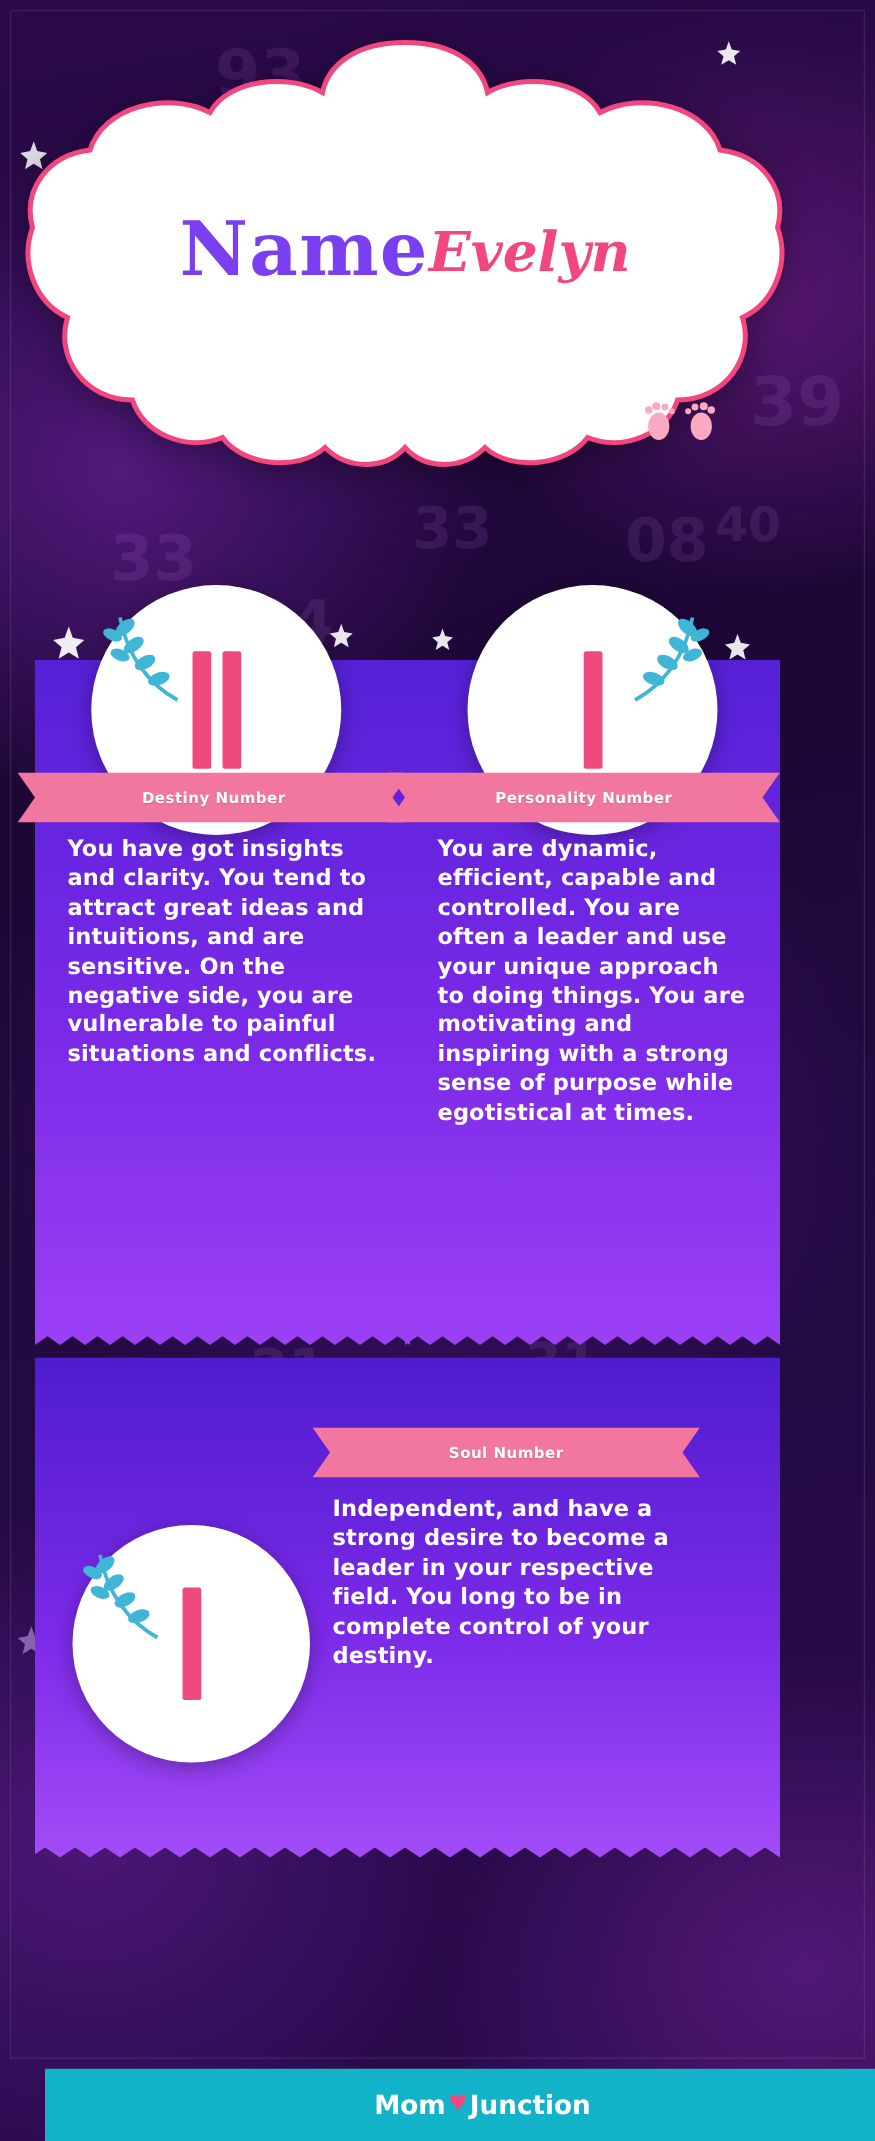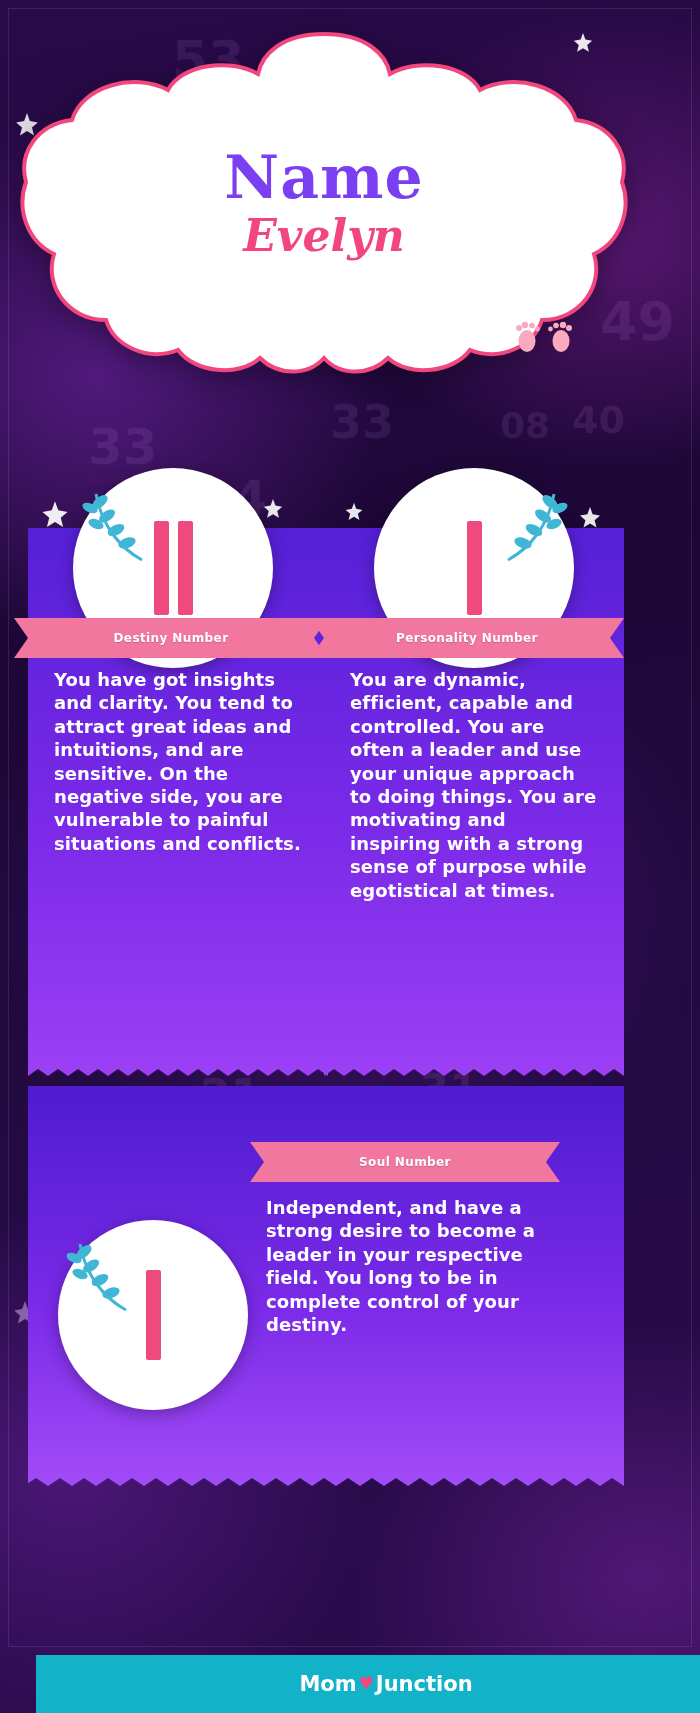--- a/index.html
+++ b/index.html
@@ -52,21 +52,21 @@
   }
   .cloud {
     position: absolute;
     inset: 0;
     filter: drop-shadow(0 6px 14px rgba(0,0,0,0.35));
   }
   .header-text {
     position: absolute;
     inset: 0;
     display: flex;
-    flex-direction: column;
+    flex-direction: row;
     align-items: center;
     justify-content: center;
     text-align: center;
     padding: 30px 60px;
   }
   .title-name {
     font-family: "DejaVu Serif", serif;
     font-size: 60px;
     font-weight: 700;
     color: #7b3ff2;
@@ -196,24 +196,24 @@
     left: 8px; top: 8px; right: 8px; bottom: 66px;
     border: 1px solid rgba(255,255,255,0.10);
     pointer-events: none;
   }
 </style>
 </head>
 <body>
 
 <div class="poster">
 
-  <div class="bg-number" style="left:172px; top:30px; font-size:52px;">53</div>
-  <div class="bg-number" style="left:600px; top:290px; font-size:54px;">49</div>
+  <div class="bg-number" style="left:172px; top:30px; font-size:52px;">93</div>
+  <div class="bg-number" style="left:600px; top:290px; font-size:54px;">39</div>
   <div class="bg-number" style="left:88px; top:418px; font-size:50px;">33</div>
-  <div class="bg-number" style="left:500px; top:405px; font-size:36px;">08</div>
+  <div class="bg-number" style="left:500px; top:405px; font-size:48px;">08</div>
   <div class="bg-number" style="left:572px; top:398px; font-size:38px;">40</div>
   <div class="bg-number" style="left:200px; top:470px; font-size:48px;">34</div>
   <div class="bg-number" style="left:330px; top:395px; font-size:46px;">33</div>
   <div class="bg-number" style="left:200px; top:1070px; font-size:44px;">21</div>
   <div class="bg-number" style="left:420px; top:1065px; font-size:42px;">31</div>
   <div class="bg-number" style="left:30px; top:640px; font-size:44px;">19</div>
 
   <svg class="bg-star" style="left:14px; top:112px;" width="26" height="26" viewBox="0 0 24 24">
       <path d="M12 1l2.6 7.2L22 9.6l-5.4 4.6 1.9 7.4L12 17.6 5.5 21.6l1.9-7.4L2 9.6l7.4-1.4z" fill="#ffffff" opacity="0.85"></path>
     </svg>

